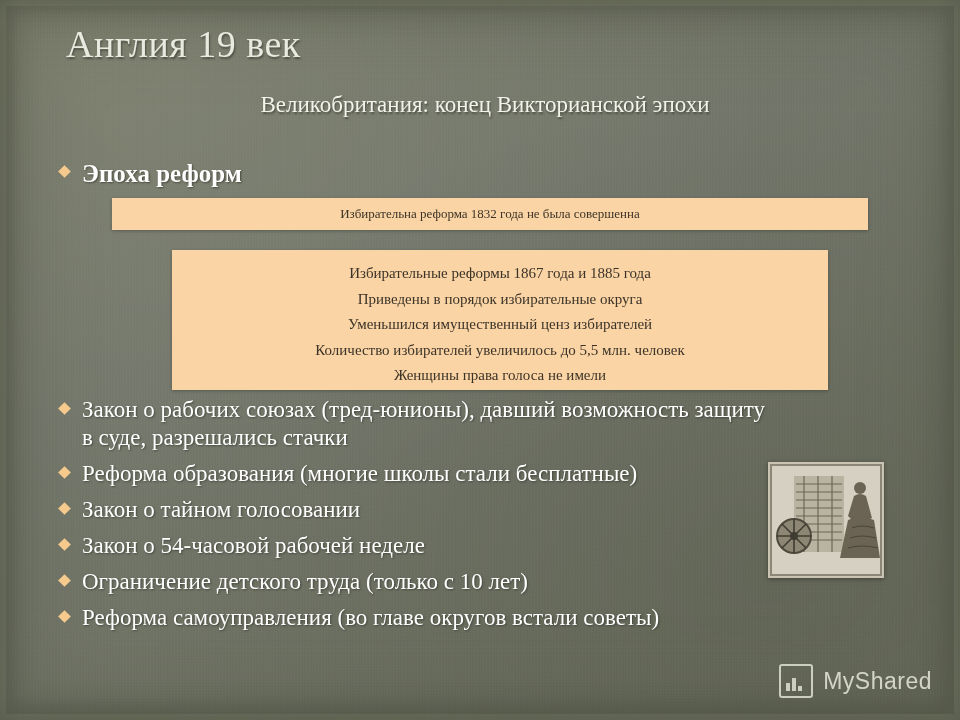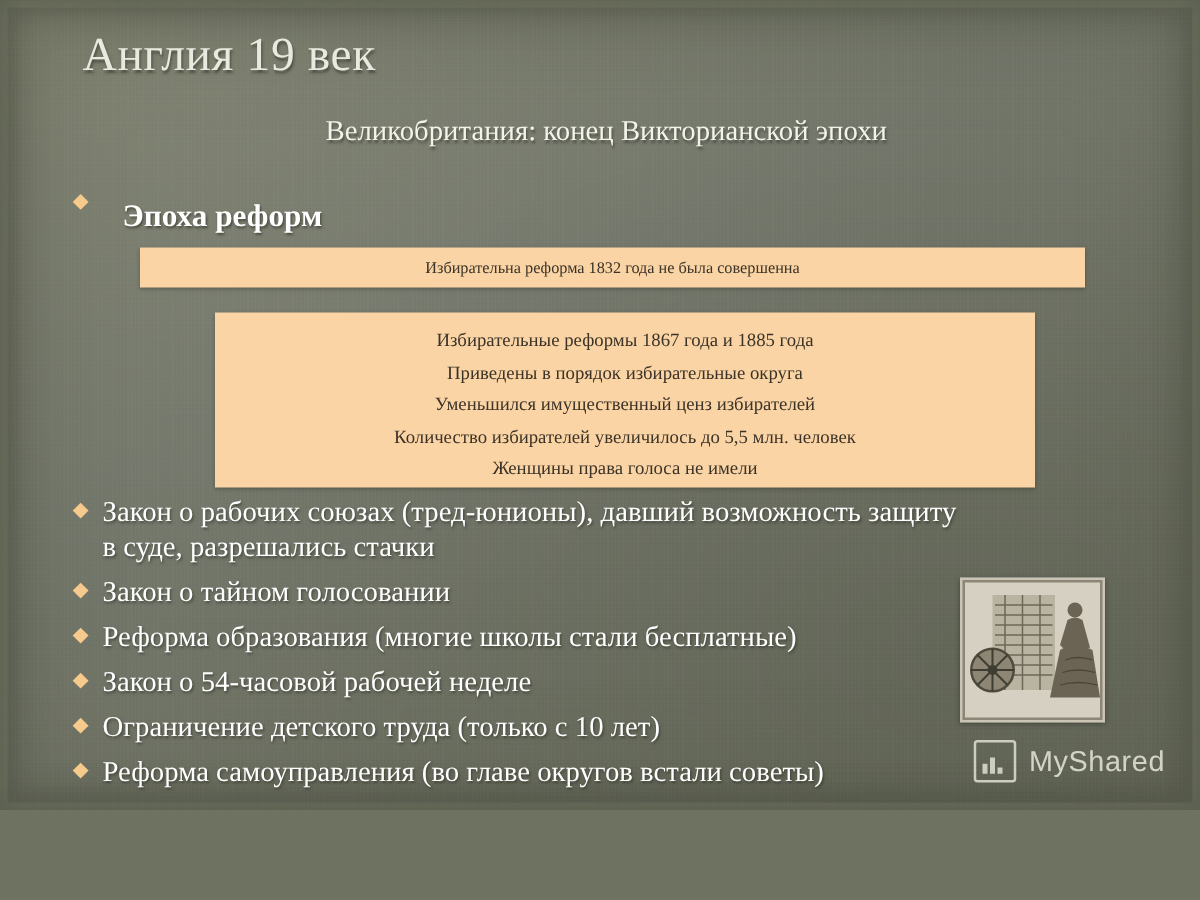--- a/index.html
+++ b/index.html
@@ -9,21 +9,21 @@
   body {
     width: 960px;
     height: 720px;
     overflow: hidden;
     font-family: "Liberation Serif", serif;
     background: #6e7260;
   }
   #slide {
     position: relative;
     width: 960px;
-    height: 648px;
+    height: 720px;
     background:
       radial-gradient(ellipse at 18% 12%, rgba(255,255,255,0.06) 0%, rgba(255,255,255,0) 55%),
       radial-gradient(ellipse at 80% 80%, rgba(0,0,0,0.10) 0%, rgba(0,0,0,0) 60%),
       linear-gradient(155deg, #7a7d69 0%, #73776a 40%, #6b6f5d 100%);
   }
   
   #slide::before {
     content: "";
     position: absolute;
     left: 0; top: 0; right: 0; bottom: 0;
@@ -78,22 +78,22 @@
     font-size: 23px;
     color: #f2f3ea;
     text-shadow: 1px 2px 2px rgba(40,42,32,0.55);
   }
 
   .section-head {
     position: absolute;
     left: 60px;
     top: 160px;
     display: flex;
-    align-items: flex-start;
-    gap: 29px;
+    align-items: center;
+    gap: 13px;
   }
   .bullet-sq {
     width: 9px;
     height: 9px;
     background: #f6c98d;
     transform: rotate(45deg);
     display: inline-block;
     flex: none;
     position: relative;
     top: -3px;
@@ -231,25 +231,25 @@
     <div>Женщины права голоса не имели</div>
   </div>
 
   <div class="list">
     <div class="li">
       <span class="bullet-sq"></span>
       <span class="txt">Закон о рабочих союзах (тред-юнионы), давший возможность защиту в суде, разрешались стачки</span>
     </div>
     <div class="li">
       <span class="bullet-sq"></span>
+      <span class="txt">Реформа образования (многие школы стали бесплатные)</span>
+    </div>
+    <div class="li">
+      <span class="bullet-sq"></span>
       <span class="txt">Закон о тайном голосовании</span>
-    </div>
-    <div class="li">
-      <span class="bullet-sq"></span>
-      <span class="txt">Реформа образования (многие школы стали бесплатные)</span>
     </div>
     <div class="li">
       <span class="bullet-sq"></span>
       <span class="txt">Закон о 54-часовой рабочей неделе</span>
     </div>
     <div class="li">
       <span class="bullet-sq"></span>
       <span class="txt">Ограничение детского труда (только с 10 лет)</span>
     </div>
     <div class="li">

